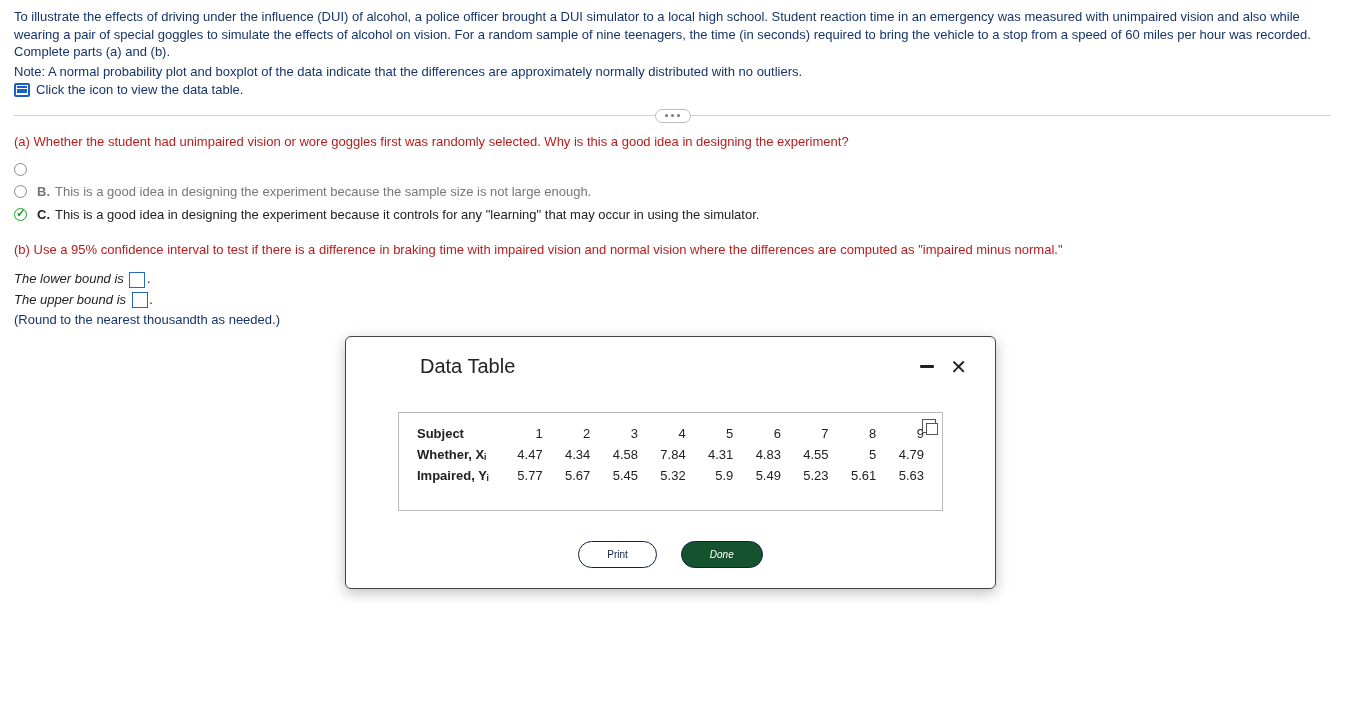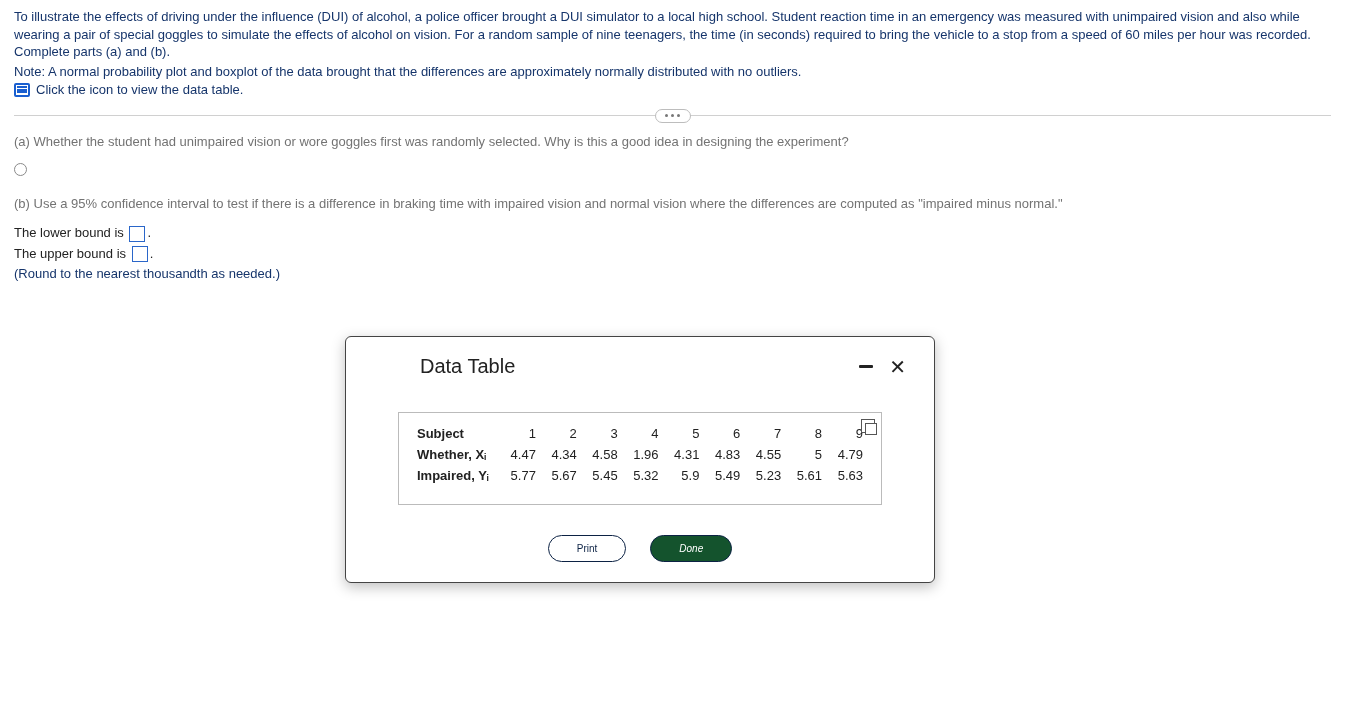--- a/index.html
+++ b/index.html
@@ -43,21 +43,21 @@
     left: 50%; top: 50%;
     transform: translate(-50%, -50%);
     background: #fff;
     border: 1px solid #bdbdbd;
     border-radius: 9px;
     width: 36px; height: 14px;
     display: flex; align-items: center; justify-content: center;
     gap: 3px;
   }
   .divider .dot { width: 3px; height: 3px; border-radius: 50%; background: #777; }
-  .black { color: #737373; }
+  .black { color: #b91c1c; }
   .section-q { margin-bottom: 14px; }
   .options { margin: 8px 0 20px; }
   .option {
     display: flex; align-items: center;
     gap: 10px; margin: 8px 0;
     color: #777;
   }
   .option.selected { color: #222; }
   .radio {
     width: 13px; height: 13px; border-radius: 50%;
@@ -70,56 +70,56 @@
   }
   .option.selected .radio::after {
     content: "✓";
     position: absolute;
     left: 1px; top: -3px;
     font-size: 12px;
     color: #1aa02a;
     font-weight: bold;
   }
   .opt-letter { font-weight: bold; width: 18px; display:inline-block; }
-  .answer-line { color: #222; margin: 4px 0; }
+  .answer-line { color: #222; margin: 4px 0; font-style: italic; }
   .box {
     display: inline-block;
     width: 16px; height: 16px;
     border: 1.5px solid #2a66c9;
     vertical-align: middle;
     margin: 0 2px;
   }
   .hint { color: #16356b; font-size: 13px; margin-top: 2px; }
 
   
   .modal {
     position: absolute;
     left: 345px; top: 336px;
-    width: 590px;
+    width: 651px;
     background: #fff;
     border: 1px solid #444;
     border-radius: 6px;
     padding: 18px 28px 20px;
     box-shadow: 0 4px 14px rgba(0,0,0,0.25);
     color: #222;
   }
   .modal-header {
     display:flex; align-items:center; justify-content:space-between;
     margin-bottom: 34px;
   }
   .modal-title { font-size: 20px; font-weight: 400; margin-left: 46px; }
   .win-controls { display:flex; gap:16px; align-items:center; }
   .min { width:14px; height:3px; background:#222; border-radius:1px; }
   .close-x {
     font-size: 20px; line-height: 1; cursor:pointer;
     font-weight: 400;
   }
   .table-wrap {
     border: 1px solid #bbb;
-    padding: 10px 12px 18px;
+    padding: 10px 12px 24px;
     margin: 0 24px 30px;
     position: relative;
   }
   .copy-icon {
     position: absolute; right: 6px; top: 6px;
     width: 14px; height: 14px;
     border: 1px solid #555;
     background: #fff;
   }
   .copy-icon::after {
@@ -155,21 +155,21 @@
     cursor: pointer;
     border: 1.5px solid #0c2244;
   }
   .btn-outline { background:#fff; color:#0c2244; }
   .btn-solid { background:#14532d; color:#fff;font-style:italic; }
 </style>
 </head>
 <body>
 
 <div class="intro-line">To illustrate the effects of driving under the influence (DUI) of alcohol, a police officer brought a DUI simulator to a local high school. Student reaction time in an emergency was measured with unimpaired vision and also while wearing a pair of special goggles to simulate the effects of alcohol on vision. For a random sample of nine teenagers, the time (in seconds) required to bring the vehicle to a stop from a speed of 60 miles per hour was recorded. Complete parts (a) and (b).</div>
-<div class="intro-line">Note: A normal probability plot and boxplot of the data brought that the differences are approximately normally distributed with no outliers.</div>
+<div class="intro-line">Note: A normal probability plot and boxplot of the data indicate that the differences are approximately normally distributed with no outliers.</div>
 <div class="link-row">
   <span class="table-icon">
     <span class="r"></span>
       <span class="r"></span>
       <span class="r"></span>
   </span>
   <span>Click the icon to view the data table.</span>
 </div>
 
 <div class="divider">
@@ -177,20 +177,28 @@
     <span class="dot"></span>
       <span class="dot"></span>
       <span class="dot"></span>
   </div>
 </div>
 
 <div class="section-q black">(a) Whether the student had unimpaired vision or wore goggles first was randomly selected. Why is this a good idea in designing the experiment?</div>
 <div class="options">
   <div class="option">
     <span class="radio"></span>
+  </div>
+  <div class="option">
+    <span class="radio"></span>
+    <span><span class="opt-letter">B.</span><span>This is a good idea in designing the experiment because the sample size is not large enough.</span></span>
+  </div>
+  <div class="option selected">
+    <span class="radio"></span>
+    <span><span class="opt-letter">C.</span><span>This is a good idea in designing the experiment because it controls for any "learning" that may occur in using the simulator.</span></span>
   </div>
 </div>
 
 <div class="section-q black">(b) Use a 95% confidence interval to test if there is a difference in braking time with impaired vision and normal vision where the differences are computed as "impaired minus normal."</div>
 <div class="answer-line">
   <span>The lower bound is </span><span class="box"></span><span>.</span>
 </div>
 <div class="answer-line">
   <span>The upper bound is </span><span class="box"></span><span>.</span>
 </div>
@@ -219,21 +227,21 @@
             <td>6</td>
         <td>7</td>
             <td>8</td>
             <td>9</td>
       </tr>
       <tr>
         <td class="row-head">Whether, Xᵢ</td>
         <td>4.47</td>
             <td>4.34</td>
             <td>4.58</td>
-        <td>1.96</td>
+        <td>7.84</td>
             <td>4.31</td>
             <td>4.83</td>
         <td>4.55</td>
             <td>5</td>
             <td>4.79</td>
       </tr>
       <tr>
         <td class="row-head">Impaired, Yᵢ</td>
         <td>5.77</td>
             <td>5.67</td>

